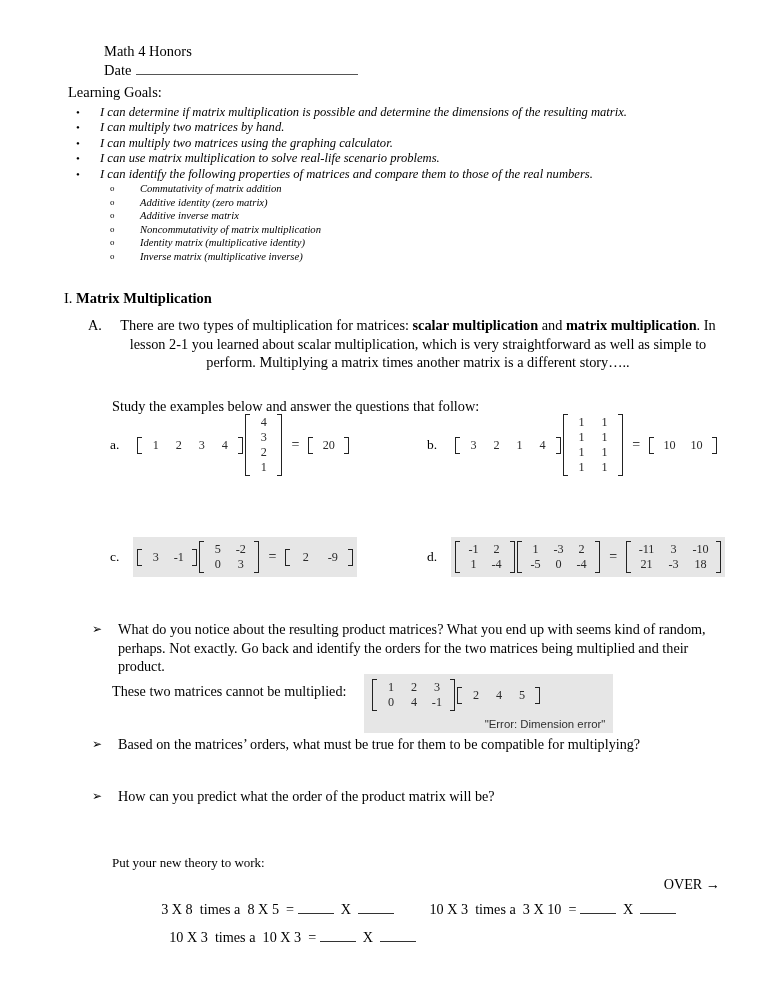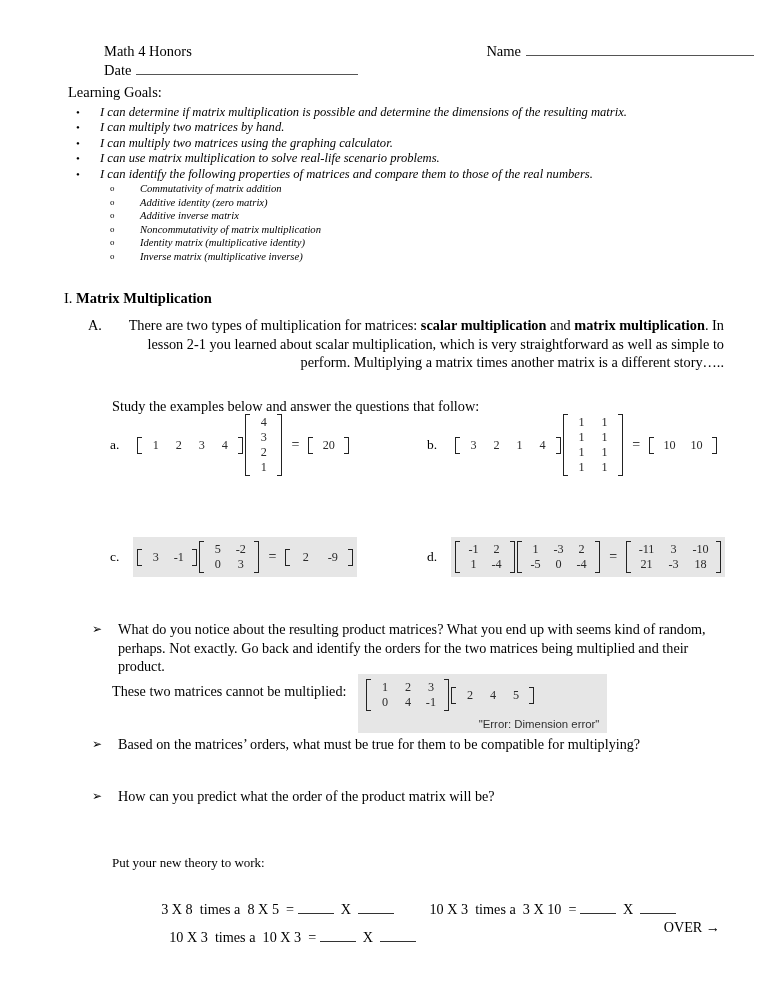--- a/index.html
+++ b/index.html
@@ -107,21 +107,21 @@
   .para-a {
     position: absolute;
     left: 88px;
     top: 316px;
     width: 636px;
     display: flex;
     font-size: 14.3px;
     line-height: 18.6px;
   }
   .para-a .marker { width: 24px; flex: none; }
-  .para-a .body { flex: 1; text-align: right; }
+  .para-a .body { flex: 1; text-align: center; }
 
   .study {
     position: absolute;
     left: 112px;
     top: 378px;
     font-size: 14.3px;
     margin-top: 20px;
   }
 
   
@@ -198,21 +198,21 @@
   .qbody { flex: 1; }
 
   .cannot-row {
     position: absolute;
     left: 112px;
     top: 674px;
     display: flex;
     align-items: flex-start;
     font-size: 14.2px;
   }
-  .cannot-label { padding-top: 9px; margin-right: 12px; }
+  .cannot-label { padding-top: 9px; margin-right: 18px; }
   .errbox {
     background: #e6e6e6;
     padding: 4px 8px 3px 8px;
     display: flex;
     flex-direction: column;
     min-width: 249px;
     box-sizing: border-box;
   }
   .errtext {
     text-align: right;
@@ -236,36 +236,32 @@
   }
   .blank {
     display: inline-block;
     border-bottom: 1px solid #333;
     width: 36px;
     height: 13px;
   }
   .over {
     position: absolute;
     right: 48px;
-    top: 919px;
+    top: 876px;
     font-size: 14.2px;
   }
 </style>
 </head>
 <body>
 
 <div class="page">
 
   <div class="header">
     <div class="hdr-row">
       <div class="hdr-left">Math 4 Honors</div>
-      <div class="hdr-right">
-        <span class="lbl">Name</span>
-        <span class="ruleline rule-name"></span>
-      </div>
     </div>
     <div class="hdr-row">
       <div class="hdr-right">
         <span class="lbl">Date</span>
         <span class="ruleline rule-date"></span>
       </div>
     </div>
   </div>
 
   <div class="lg-title">Learning Goals:</div>

